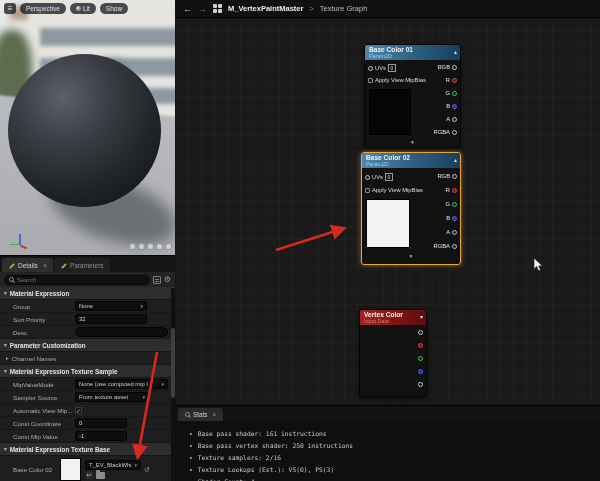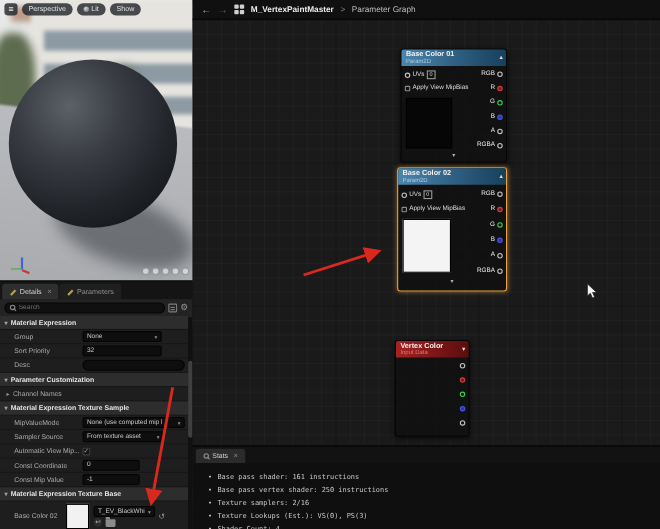--- a/index.html
+++ b/index.html
@@ -303,21 +303,21 @@
     <span class="nav-arrow">←</span>
     <span class="nav-arrow dim">→</span>
     <span class="grid-icon">
         <i></i>
         <i></i>
         <i></i>
         <i></i>
       </span>
     <span class="crumb-asset">M_VertexPaintMaster</span>
     <span class="crumb-sep">&gt;</span>
-    <span class="crumb-page">Parameter Graph</span>
+    <span class="crumb-page">Texture Graph</span>
   </div>
 
   <div id="graph">
 
     <div class="node" style="left:189px;top:26px;width:97px;height:104px;">
       <div class="node-header blue">
         <div class="node-title">Base Color 01</div>
         <div class="node-subtitle">Param2D</div>
         <span class="node-collapse">▴</span>
       </div>

